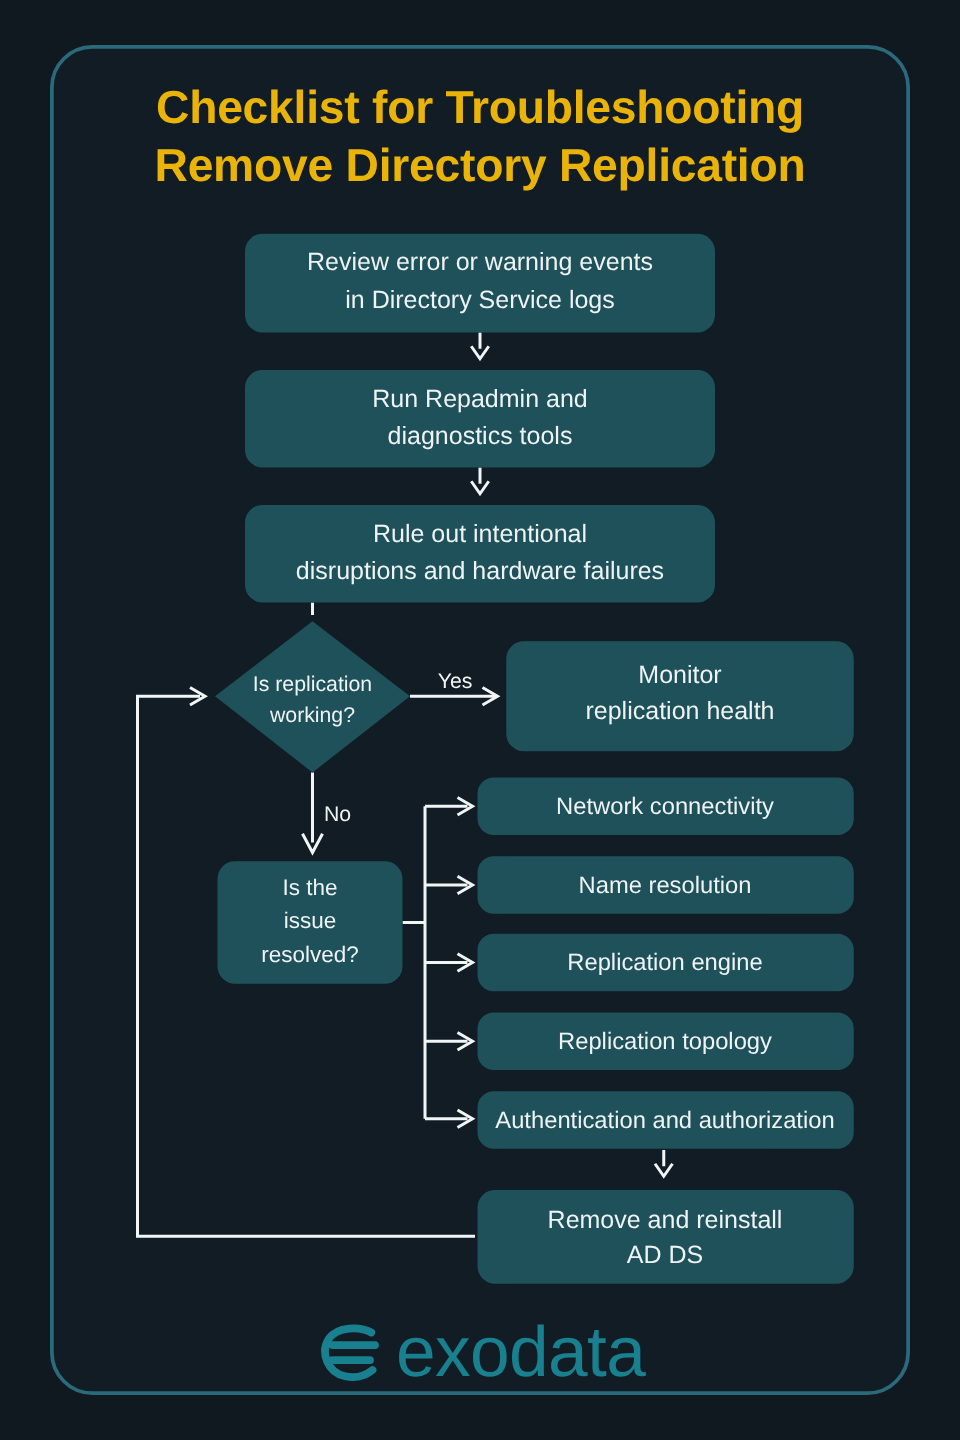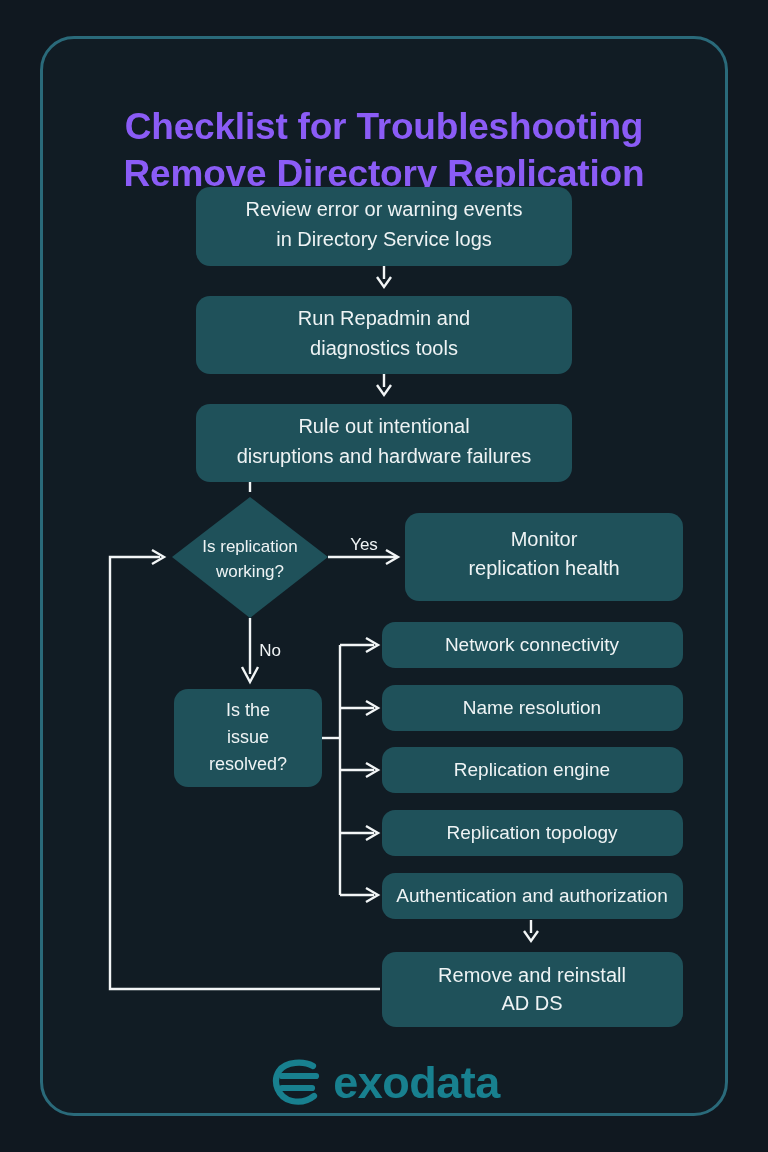--- a/index.html
+++ b/index.html
@@ -30,26 +30,25 @@
     box-sizing: border-box;
     background: #111c24;
     pointer-events: none;
   }
   #title {
     position: absolute;
     left: 64px;
     top: 62px;
     width: 640px;
     text-align: center;
-    color: #8b5cf6;
+    color: #eab308;
     font-size: 37px;
     font-weight: bold;
     line-height: 1.28;
     letter-spacing: -0.2px;
-    margin-top: 41px;
   }
   #flow {
     position: absolute;
     left: 0;
     top: 0;
     width: 768px;
     height: 1152px;
   }
   .node-text {
     fill: #eef3f4;
@@ -87,22 +86,22 @@
     top: 1046px;
     width: 768px;
     height: 72px;
     display: flex;
     align-items: center;
     justify-content: center;
     gap: 13px;
   }
   #logo-wordmark {
     color: #18808f;
-    font-size: 45px;
-    font-weight: bold;
+    font-size: 57px;
+    font-weight: normal;
     letter-spacing: -0.5px;
     line-height: 1;
   }
 </style>
 </head>
 <body>
 
 <div id="poster">
 
   <div id="frame"></div>

